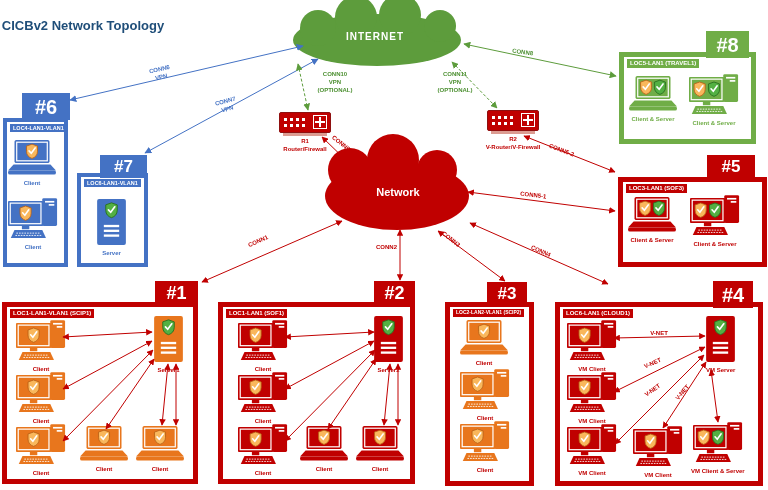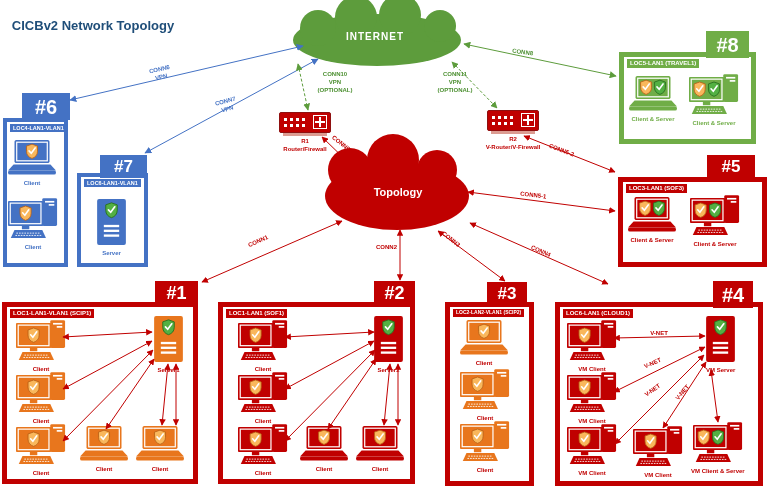--- a/index.html
+++ b/index.html
@@ -11,21 +11,21 @@
   .tab{position:absolute;color:#fff;font-weight:bold;display:flex;align-items:center;
        justify-content:center;z-index:3;line-height:1}
   .chip{position:absolute;left:3px;top:2px;color:#fff;font-size:6px;font-weight:bold;
         padding:1px 3px;white-space:nowrap;line-height:1.1;z-index:4}
   .device{position:absolute;display:flex;flex-direction:column;align-items:center;z-index:4}
   .dev-label{font-size:6px;font-weight:bold;margin-top:1px;white-space:nowrap;color:var(--c)}
   .cloud-label{position:absolute;z-index:8;color:#fff;font-weight:bold;text-align:center}
   .conn-label{position:absolute;z-index:8;font-size:6px;font-weight:bold;line-height:1.3;
               text-align:center;white-space:nowrap}
   .blue-t{color:#4472C4}.green-t{color:#4d9032}.red-t{color:#C00000}
-  .title{position:absolute;left:10px;top:18px;width:166px;text-align:center;z-index:8;
+  .title{position:absolute;left:0;top:18px;width:166px;text-align:center;z-index:8;
          color:#1F4E79;font-weight:bold}
   .title .t1{font-size:13px}.title .t2{font-size:12px;margin-top:2px}
   .router{position:absolute;background:#C00000;border:1px solid #8f1010;border-radius:2px;
           z-index:5;box-sizing:border-box}
   .router .ports{position:absolute;left:4px;top:5px;display:grid;
                  grid-template-columns:repeat(4,3px);gap:3px}
   .router .ports i{width:3px;height:3px;background:#fff;display:block}
   .router .cross{position:absolute;right:3px;top:2px;width:14px;height:14px;
                  border:1px solid #fff;box-sizing:border-box}
   .router .cross::before{content:"";position:absolute;left:5px;top:1px;width:2px;height:10px;background:#fff}
@@ -51,21 +51,21 @@
       <circle cx="393" cy="160" r="26"></circle>
     <circle cx="437" cy="170" r="20"></circle>
   </g>
 </svg>
 
 <div class="title">
   <div class="t1">CICBv2 Network Topology</div>
 </div>
 
 <div class="cloud-label" style="left:325px;top:31px;width:100px;font-size:10px;letter-spacing:1px">INTERNET</div>
-<div class="cloud-label" style="left:358px;top:186px;width:80px;font-size:11px">Topology</div>
+<div class="cloud-label" style="left:358px;top:186px;width:80px;font-size:11px">Network</div>
 
 <div class="router" style="left:279px;top:112px;width:52px;height:21px">
   <span class="ports">
       <i></i>
       <i></i>
       <i></i>
       <i></i>
       <i></i>
       <i></i>
       <i></i>

